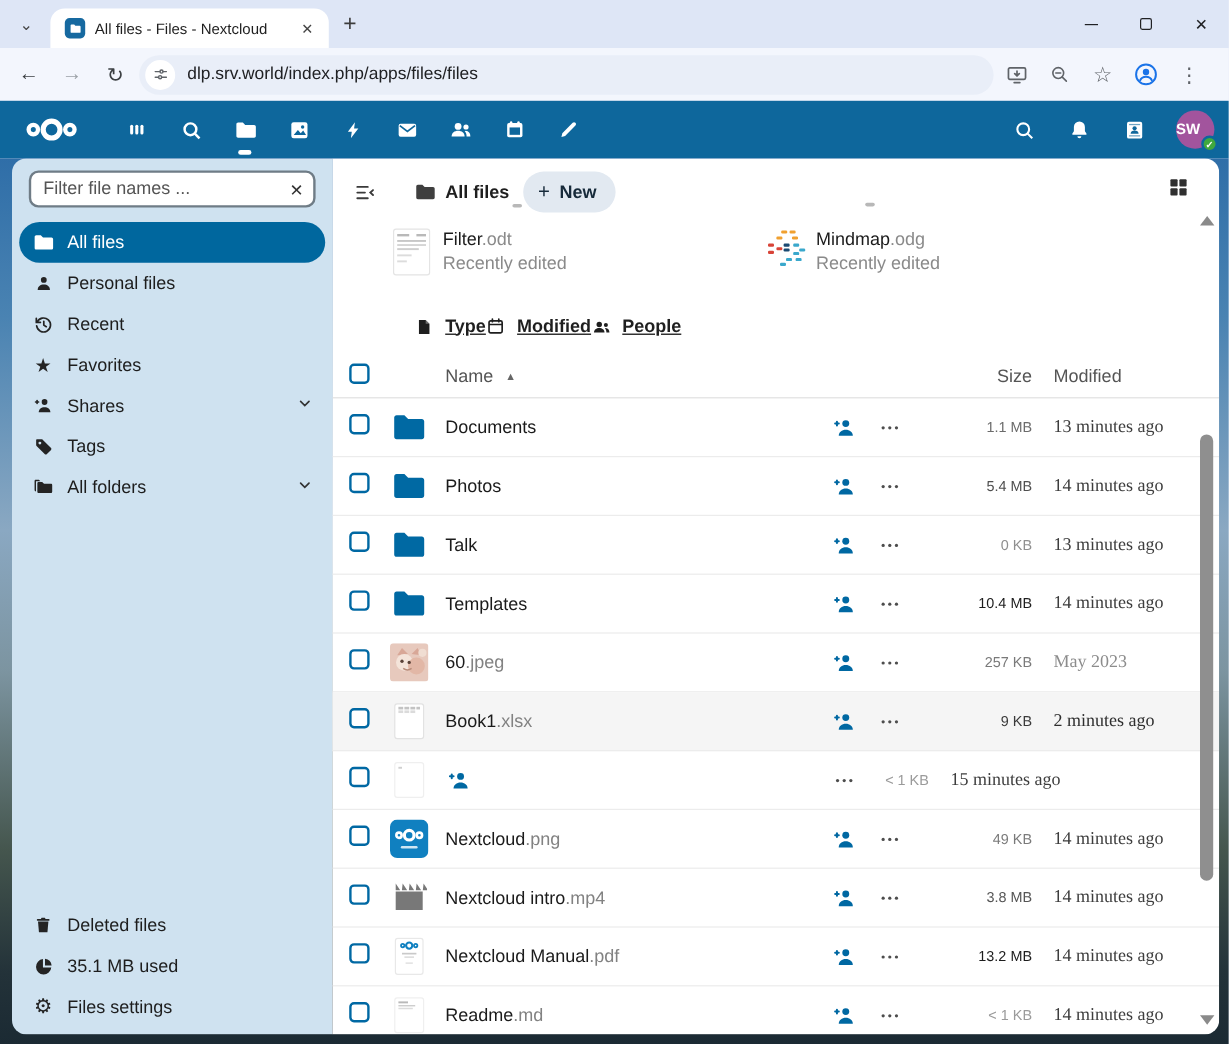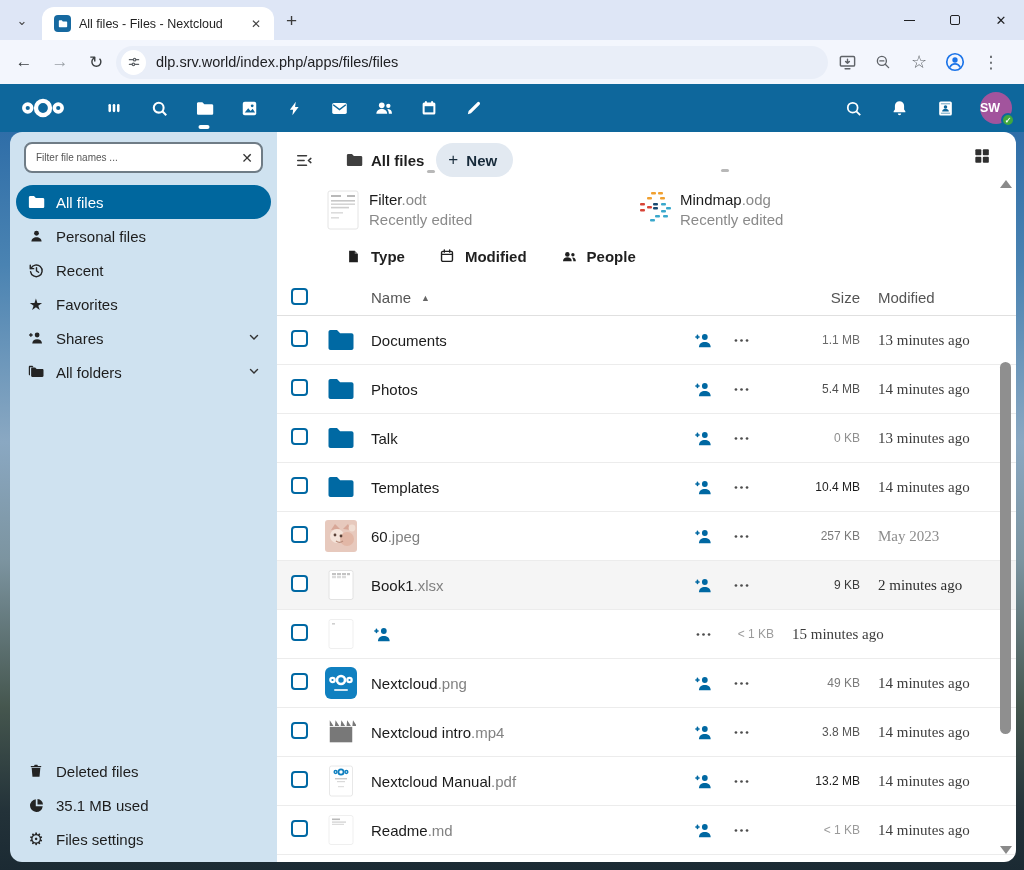--- a/index.html
+++ b/index.html
@@ -40,21 +40,21 @@
   .status-badge { position:absolute; right:-3px; bottom:-3px; width:14px; height:14px; border-radius:50%; background:#40a83e; border:2px solid #0e679c; color:#fff; font-size:8px; display:flex; align-items:center; justify-content:center; }
 
   
   .nc-body { height:738px; padding:0 8px 8px 10px;
     background:linear-gradient(180deg,#2f6ea8 0%,#4a83b2 18%,#8aa8c2 42%,#7c94a0 58%,#45564e 78%,#233239 92%,#1b2a33 100%); }
   .app-sheet { display:flex; height:730px; border-radius:12px; overflow:hidden; }
 
   
   .sidebar { width:267px; background:#cfe2f0; position:relative; padding:8px 6px 0 6px; flex-shrink:0; }
   .filter-box { margin:2px 8px 12px 8px; height:31px; background:#fff; border:2px solid #6f7c86; border-radius:8px; display:flex; align-items:center; padding:0 8px 0 10px; }
-  .filter-box input { border:none; outline:none; flex:1; font-size:10px; color:#333; background:transparent; font-family:"Liberation Sans",sans-serif; }
+  .filter-box input { border:none; outline:none; flex:1; font-size:15px; color:#333; background:transparent; font-family:"Liberation Sans",sans-serif; }
   .filter-box input::placeholder { color:#555; }
   .filter-clear { color:#333; font-size:14px; }
   .snav { display:flex; flex-direction:column; }
   .sitem { height:34px; display:flex; align-items:center; gap:10px; padding:0 10px; border-radius:17px; color:#1d1d1d; font-size:15px; }
   .sitem .sicon { width:20px; height:20px; display:flex; align-items:center; justify-content:center; color:#242424; font-size:16px; flex-shrink:0; }
   .sitem.active { background:#00679e; color:#fff; }
   .sitem.active .sicon { color:#fff; }
   .sitem .chev { margin-left:auto; color:#333; }
   .sfooter { position:absolute; left:6px; right:6px; bottom:6px; }
   .glyph-ic { font-family:"DejaVu Sans",sans-serif; }
@@ -69,21 +69,21 @@
   .grid-toggle { position:absolute; top:14px; right:24px; width:20px; height:20px; }
   .remnant { position:absolute; height:3px; width:8px; background:#9a9a9a; opacity:.7; border-radius:2px; }
 
   .cards { display:flex; padding-left:50px; margin-top:12px; height:52px; }
   .card { width:311px; display:flex; gap:10px; align-items:flex-start; }
   .cthumb { width:32px; height:40px; flex-shrink:0; }
   .card .cname { font-size:15px; color:#1b1b1b; line-height:20px; }
   .card .cname .ext { color:#8a8a8a; }
   .card .csub { font-size:15px; color:#8a8a8a; line-height:20px; }
 
-  .chips { display:flex; align-items:center; gap:34px; padding-left:68px; height:28px; }
+  .chips { display:flex; align-items:center; padding-left:68px; margin-top:16px; height:28px;text-decoration:underline; }
   .chip { display:flex; align-items:center; gap:9px; font-size:15px; font-weight:bold; color:#1f1f1f; }
   .chip .cic { width:17px; height:17px; display:flex; align-items:center; justify-content:center; }
 
   .grid-cols { display:grid; grid-template-columns:34px 46px 1fr 38px 44px 86px 130px; align-items:center; padding:0 26px 0 14px; }
   .thead { height:36px; margin-top:10px; border-bottom:1px solid #e0e0e0; color:#555; font-size:15px; }
   .thead .hname { display:flex; align-items:center; gap:10px; }
   .sort-tri { font-size:9px; color:#666; }
   .thead .hsize { text-align:right; }
   .thead .hmod { padding-left:18px; }
 
@@ -316,20 +316,29 @@
                   <circle cx="13.5" cy="8" r="3.2"></circle>
                   <path d="M7 19.4c0-3.5 2.9-5.6 6.5-5.6s6.5 2.1 6.5 5.6z"></path>
                   <rect x="2.6" y="7.1" width="5.2" height="1.8" rx=".9"></rect>
                   <rect x="4.3" y="5.4" width="1.8" height="5.2" rx=".9"></rect>
                 </svg>
               </span>
             <span>Shares</span>
             <span class="chev"><svg width="14" height="14" viewBox="0 0 24 24" fill="none" stroke="#333" stroke-width="2.4" stroke-linecap="round">
                   <path d="M6 9.5l6 6 6-6"></path>
                 </svg></span>
+          </div>
+          <div class="sitem">
+            <span class="sicon">
+                <svg width="17" height="17" viewBox="0 0 24 24">
+                  <path fill="#242424" d="M3 9.5V3.8C3 3.4 3.4 3 3.8 3h5.7c.4 0 .9.2 1.2.5l9.8 9.8c.6.6.6 1.5 0 2.1l-5.1 5.1c-.6.6-1.5.6-2.1 0l-9.8-9.8A1.7 1.7 0 0 1 3 9.5z"></path>
+                  <circle cx="7.4" cy="7.4" r="1.7" fill="#cfe2f0"></circle>
+                </svg>
+              </span>
+            <span>Tags</span>
           </div>
           <div class="sitem">
             <span class="sicon">
                 <svg width="18" height="18" viewBox="0 0 24 24">
                   <path fill="#242424" d="M5.5 7.5c0-.8.6-1.4 1.4-1.4h4l2 2h7.7c.8 0 1.4.6 1.4 1.4v7.6c0 .8-.6 1.4-1.4 1.4H6.9c-.8 0-1.4-.6-1.4-1.4z"></path>
                   <path fill="#242424" d="M2.4 5.2c0-.8.6-1.4 1.4-1.4h3.4l1.7 1.7H4v11.2c-.9 0-1.6-.7-1.6-1.6z"></path>
                 </svg>
               </span>
             <span>All folders</span>
             <span class="chev"><svg width="14" height="14" viewBox="0 0 24 24" fill="none" stroke="#333" stroke-width="2.4" stroke-linecap="round">

